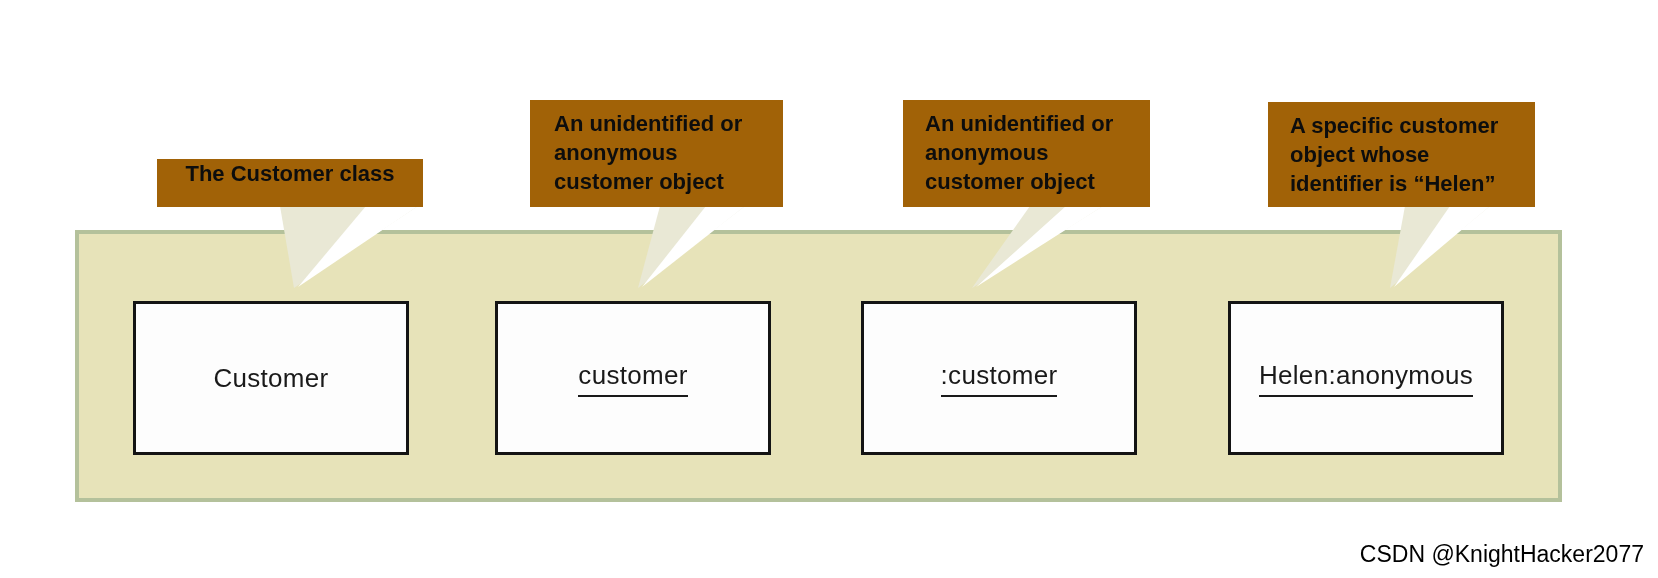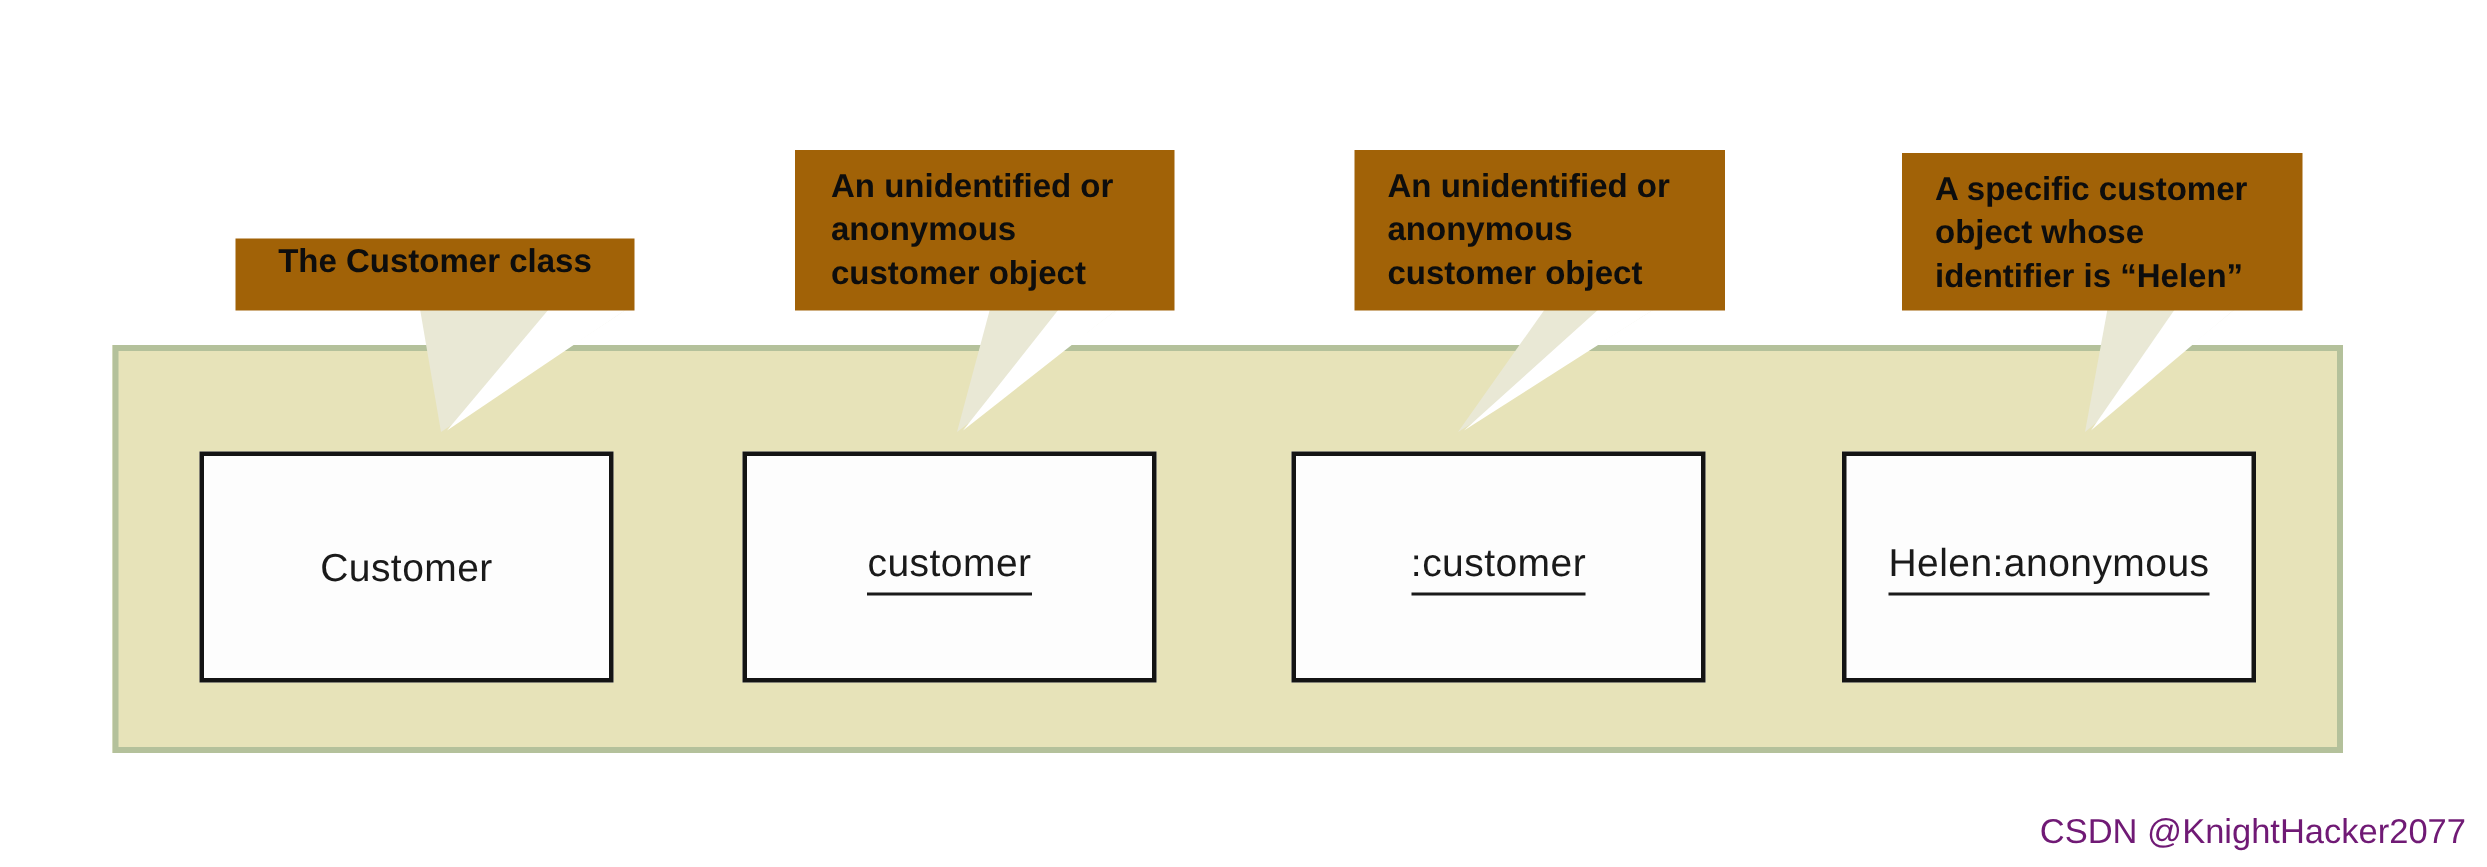--- a/index.html
+++ b/index.html
@@ -61,21 +61,21 @@
     position: absolute;
     left: 0; top: 0;
     width: 1658px; height: 578px;
     pointer-events: none;
   }
   
   .watermark {
     position: absolute;
     top: 541px; right: 14px;
     font-size: 23px;
-    color: #701a75;
+    color: #000000;
   }
 </style>
 </head>
 <body>
 
 <div class="stage">
 
   <div class="frame"></div>
 
   <svg class="tails" viewBox="0 0 1658 578" xmlns="http://www.w3.org/2000/svg">

